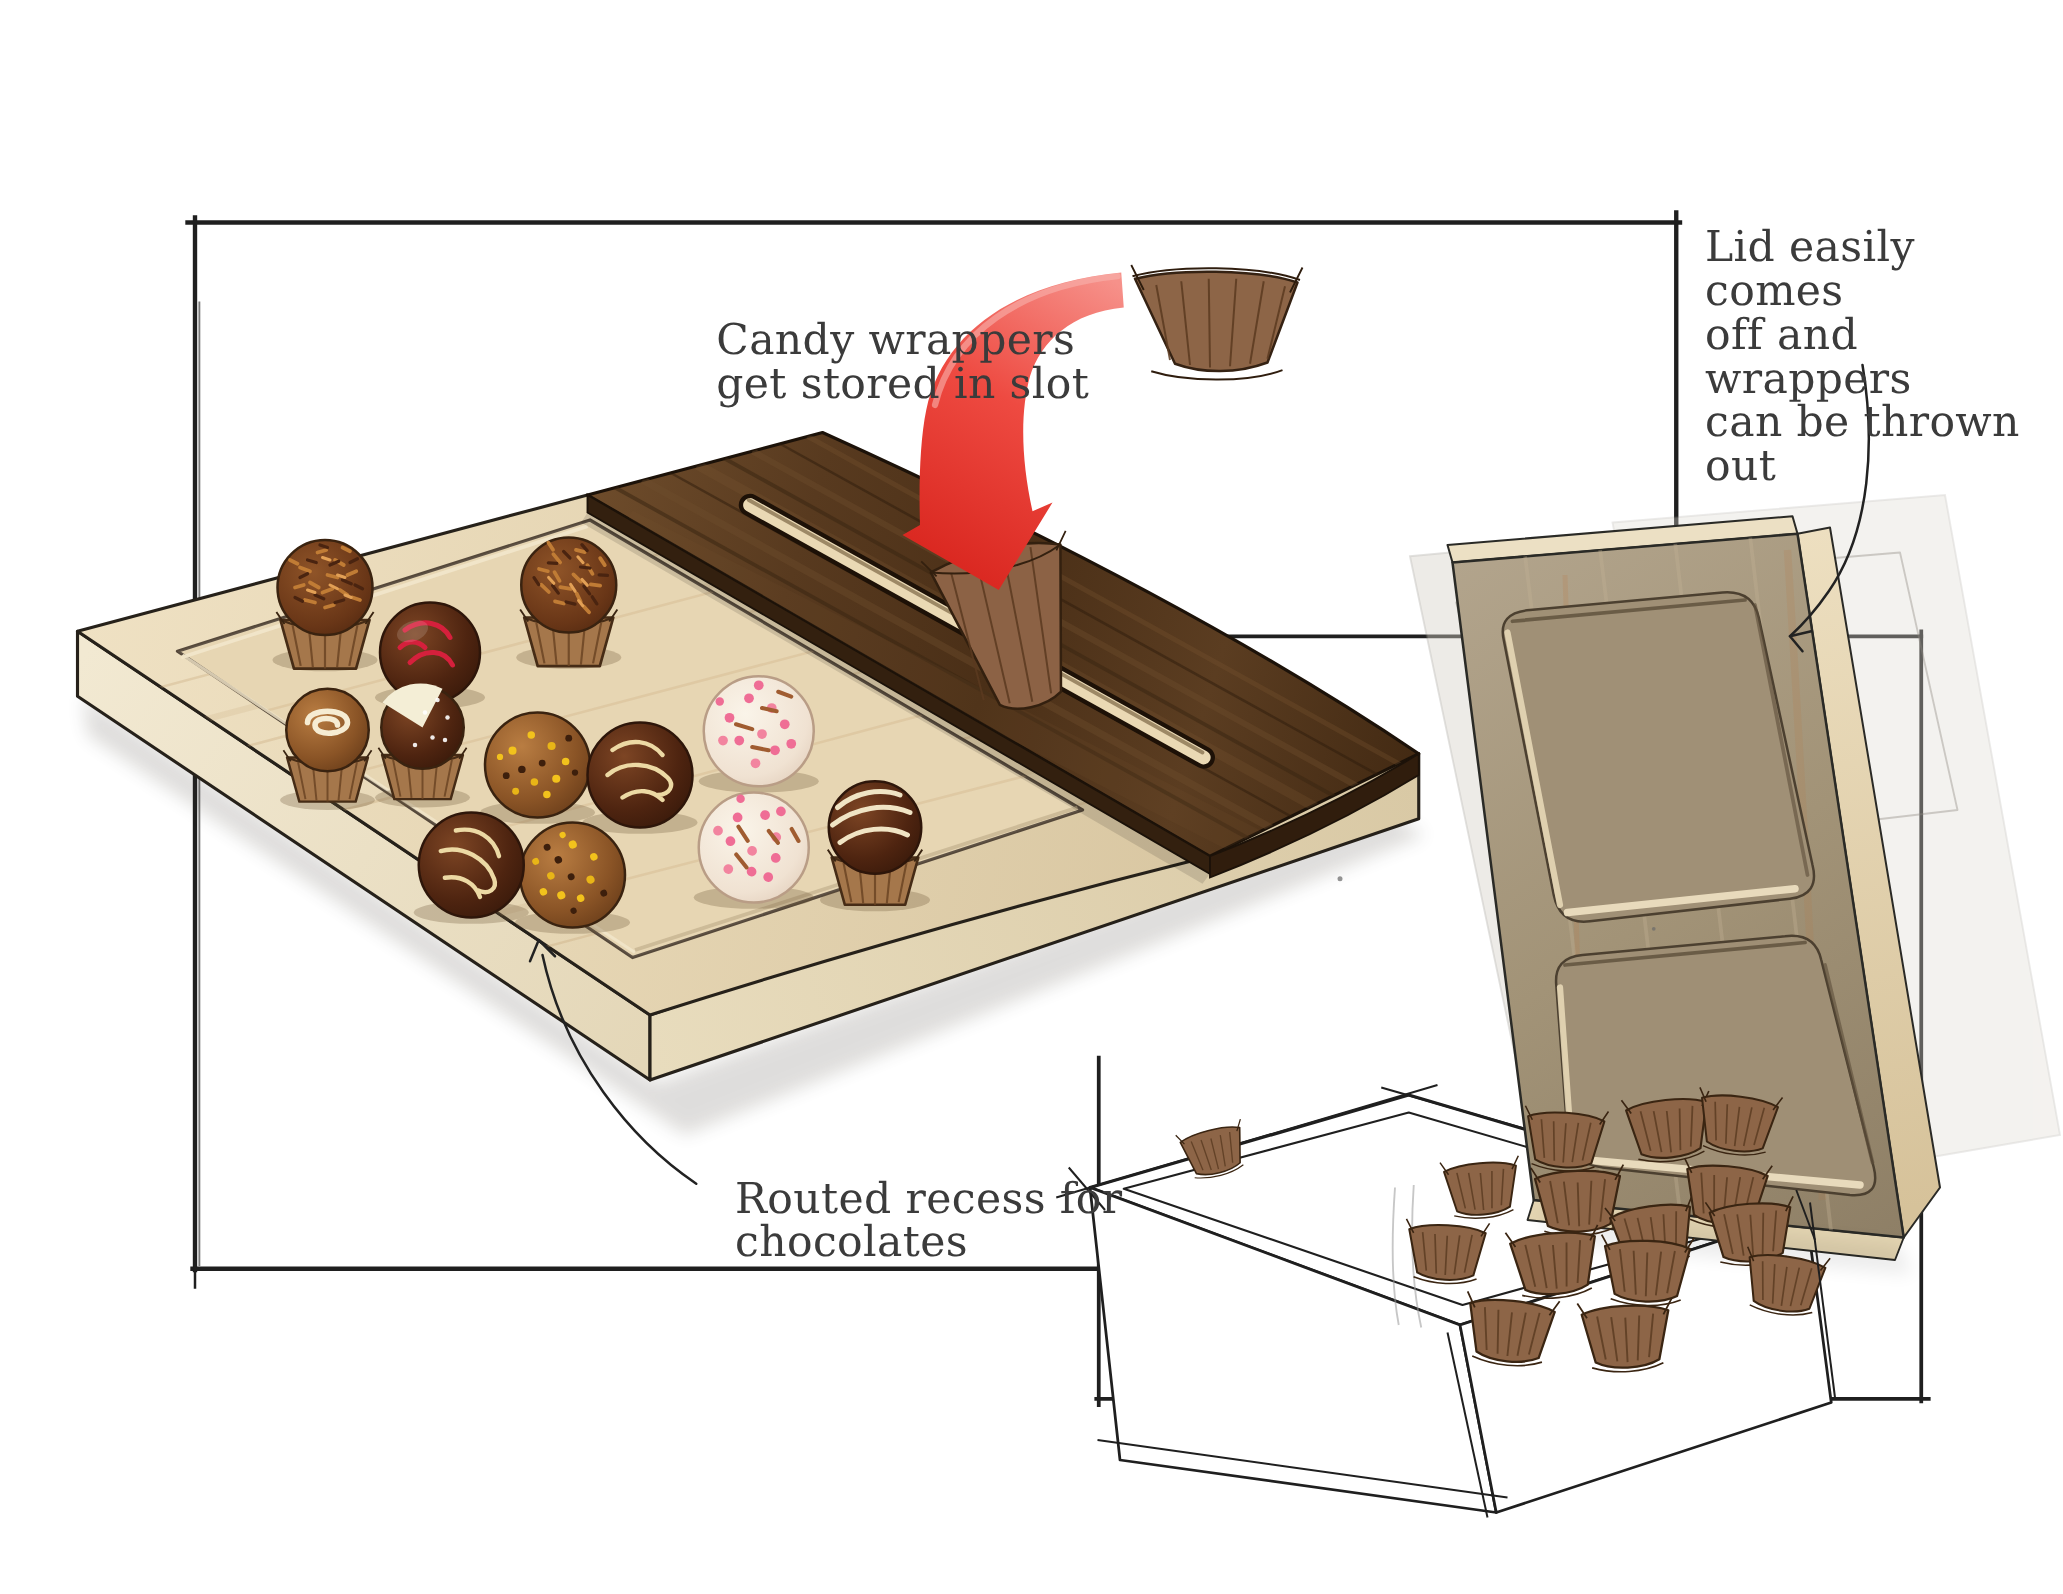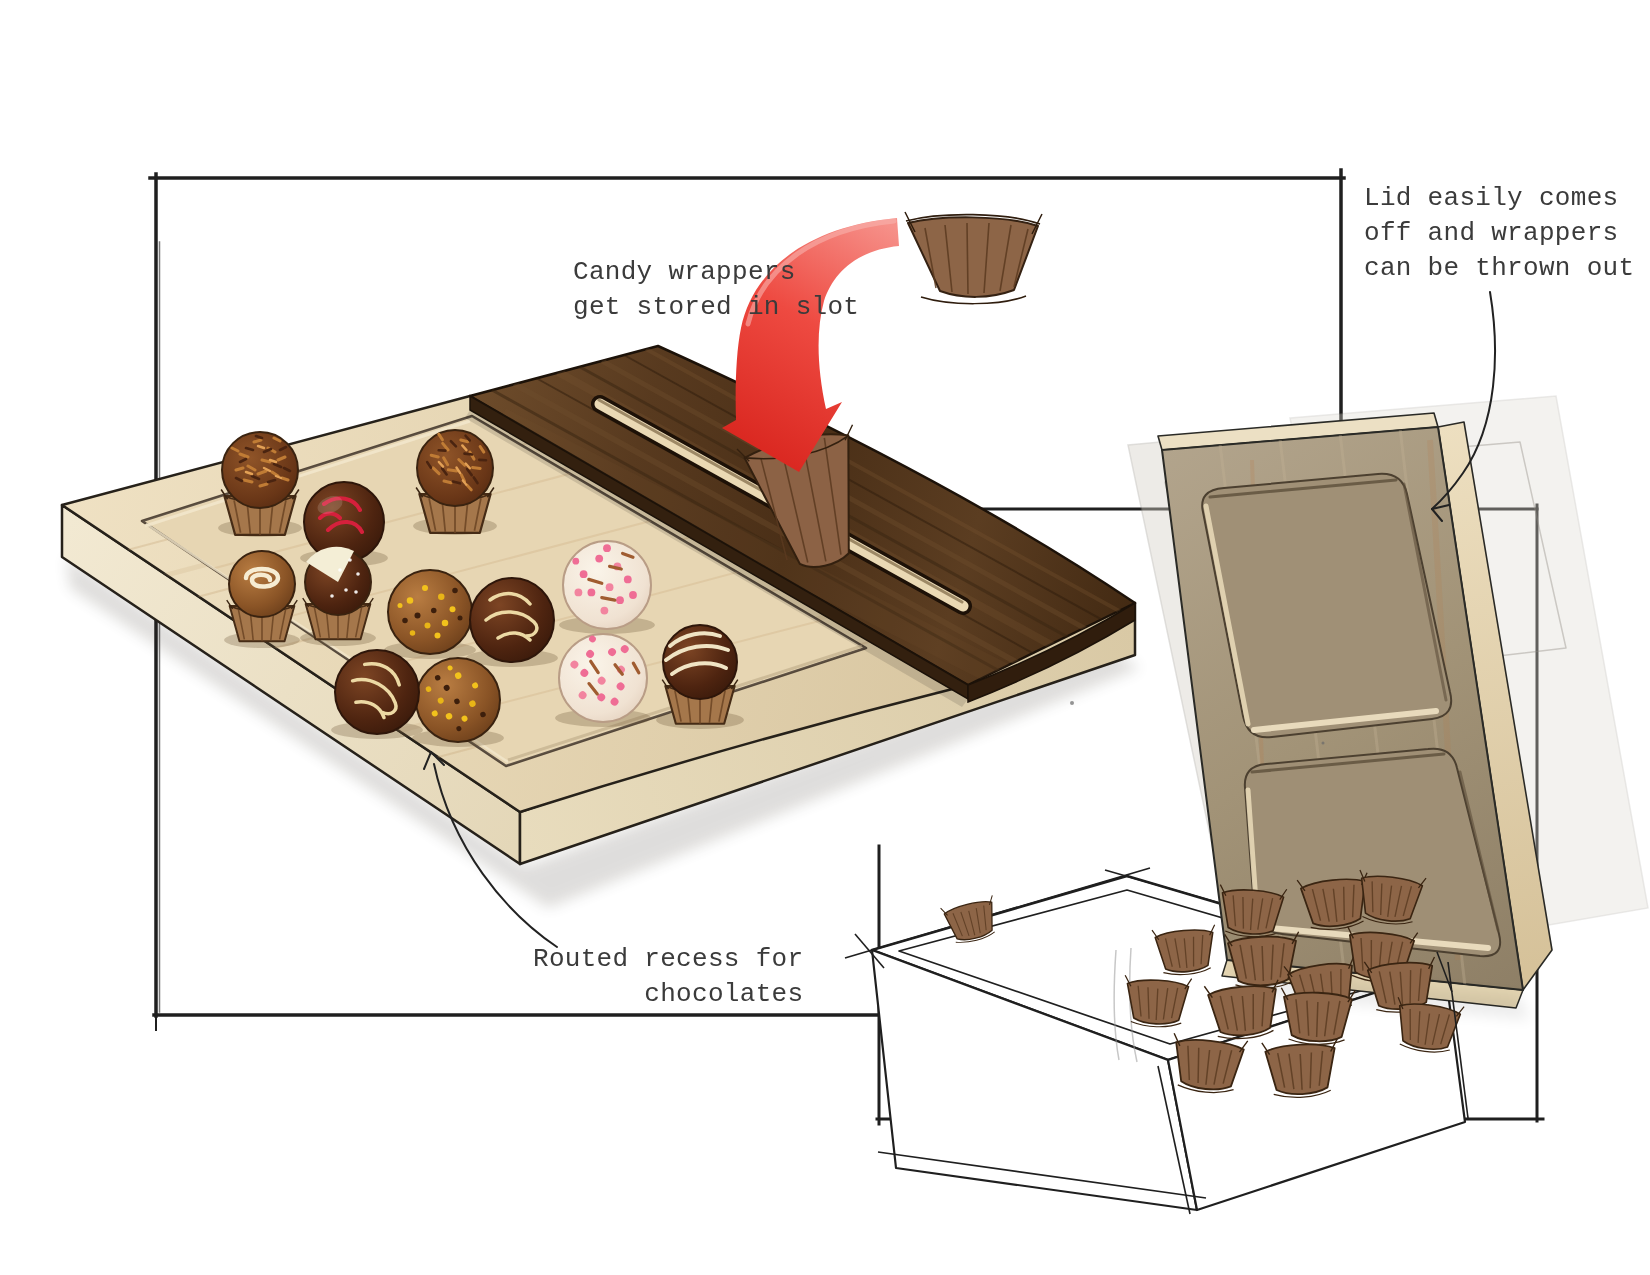--- a/index.html
+++ b/index.html
@@ -1,23 +1,23 @@
 <!DOCTYPE html>
 <html><head>
 <meta charset="utf-8">
 <style>
   html,body{margin:0;padding:0;background:#ffffff;}
   .canvas{position:relative;width:1650px;height:1275px;background:#ffffff;overflow:hidden;
           font-family:"DejaVu Serif","Liberation Serif",serif;}
   .art{position:absolute;left:0;top:0;}
-  .label{position:absolute;font-size:26px;line-height:35px;color:#3b3b3b;
-         letter-spacing:.3px;white-space:pre-line;font-family:Liberation Mono, monospace;}
+  .label{position:absolute;font-size:34px;line-height:35px;color:#3b3b3b;
+         letter-spacing:.3px;white-space:pre-line;}
   .label-slot{left:573px;top:240px;margin-top:15px;}
   .label-lid{left:1364px;top:181px;}
-  .label-recess{left:533px;top:942px;text-align:right;}
+  .label-recess{left:588px;top:942px;}
 </style>
 </head>
 <body>
 
 <div class="canvas">
 
   <svg class="art" width="1650" height="1275" viewBox="0 0 1650 1275">
     <defs>
       <filter id="soft" x="-30%" y="-30%" width="160%" height="160%">
           <feGaussianBlur stdDeviation="7"></feGaussianBlur>

